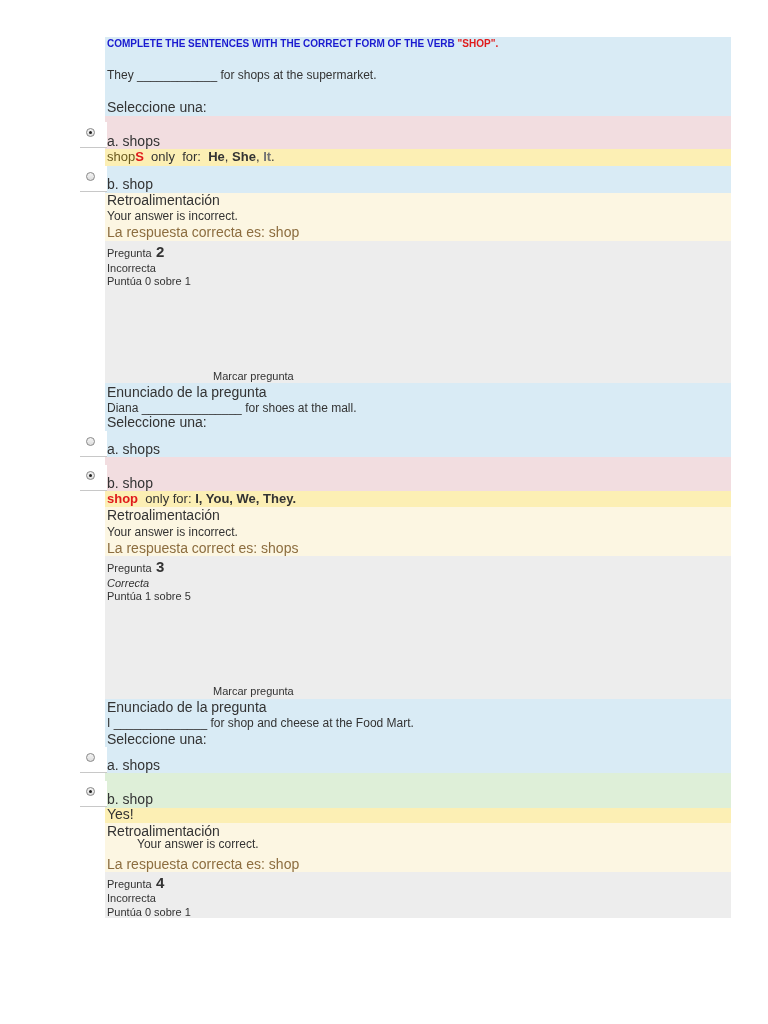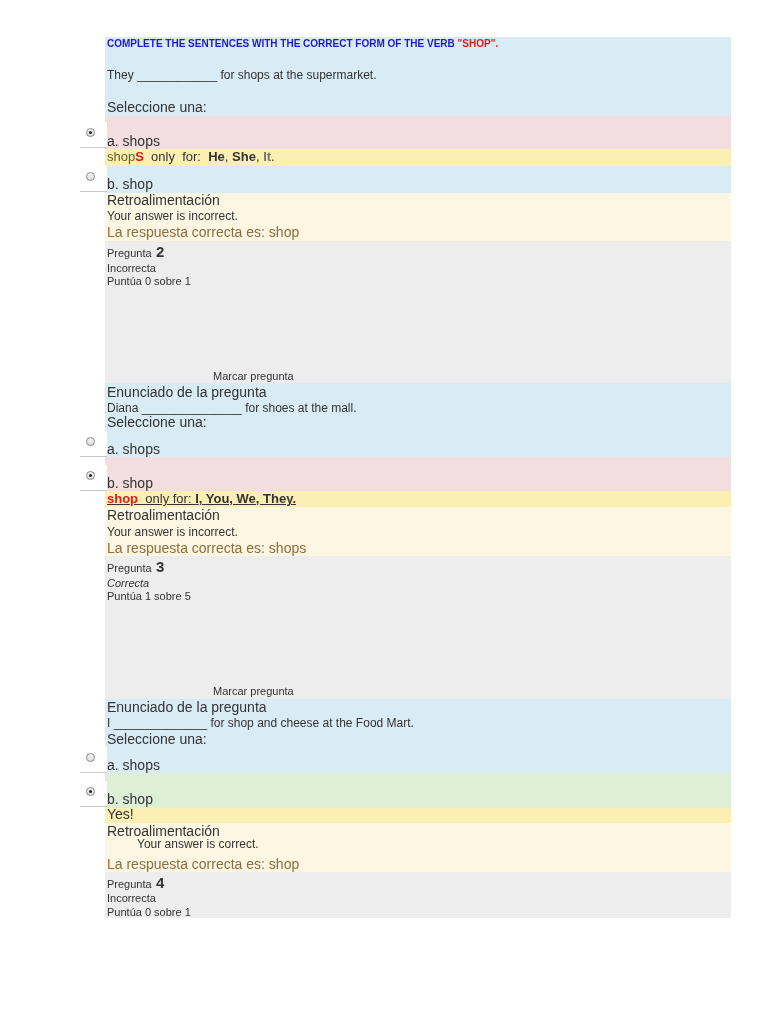--- a/index.html
+++ b/index.html
@@ -83,28 +83,28 @@
 </div>
 <div class="txt t14" style="top:441px;">a. shops</div>
 
 <div class="band pink" style="top:457px;height:34px;"></div>
 <div class="radio-box" style="top:465px;">
   <span class="radio checked"></span>
 </div>
 <div class="txt t14" style="top:475px;">b. shop</div>
 
 <div class="band yellow" style="top:491px;height:16px;"></div>
-<div class="txt t13" style="top:491px;text-decoration:underline;">
+<div class="txt t13" style="top:491px;">
   <span class="red">shop</span><span style="white-space:pre;">  only for: </span><span class="bold">I</span><span class="bold">, You, We, They.</span>
 </div>
 
 <div class="band cream" style="top:507px;height:49px;"></div>
 <div class="txt t14" style="top:507px;">Retroalimentación</div>
 <div class="txt t12" style="top:525px;">Your answer is incorrect.</div>
-<div class="txt correct-answer" style="top:540px;">La respuesta correcta es: shops</div>
+<div class="txt correct-answer" style="top:540px;">La respuesta correct es: shops</div>
 
 <div class="band gray" style="top:556px;height:143px;"></div>
 <div class="txt" style="top:558px;">
   <span class="qno-label">Pregunta</span>
   <span class="qno-num">3</span>
 </div>
 <div class="txt t11" style="top:577px;font-style:italic;">Correcta</div>
 <div class="txt t11" style="top:590px;">Puntúa 1 sobre 5</div>
 <div class="flag" style="top:685px;">Marcar pregunta</div>
 

